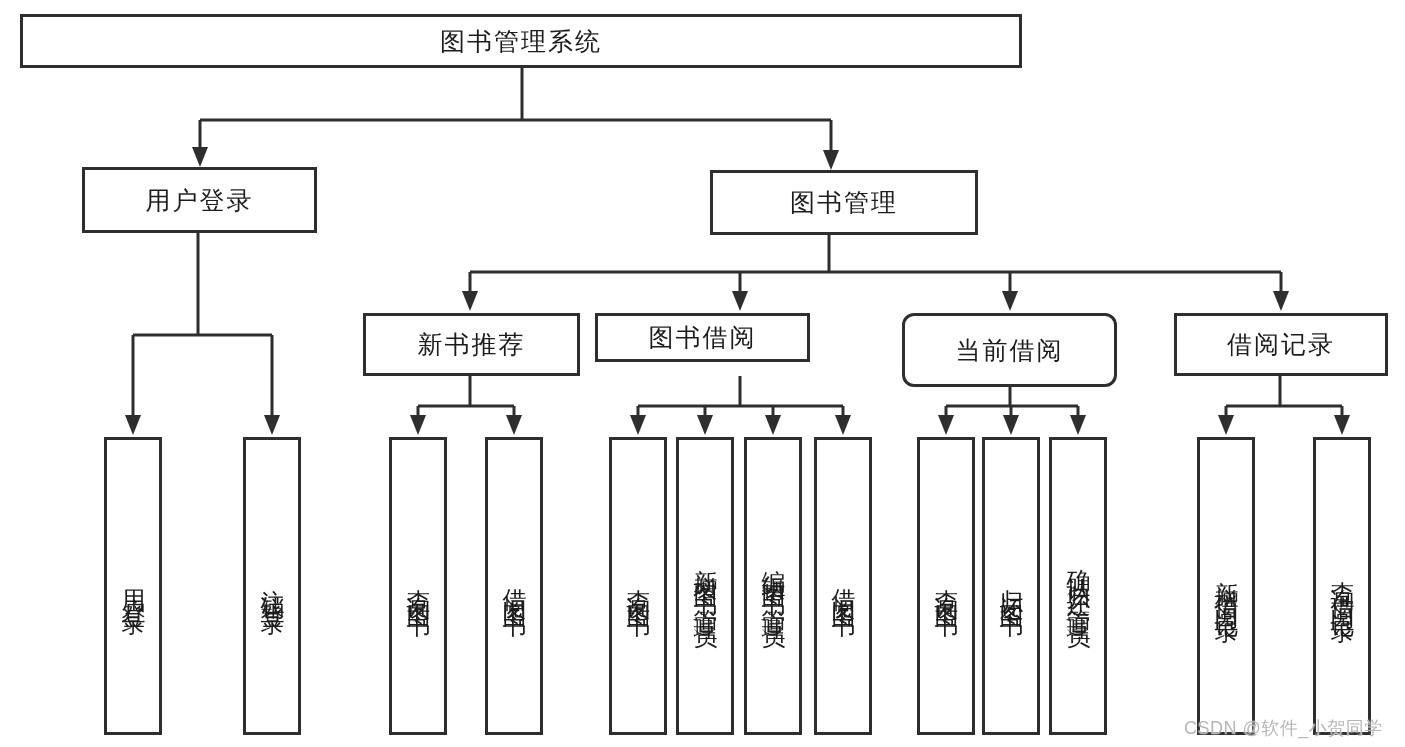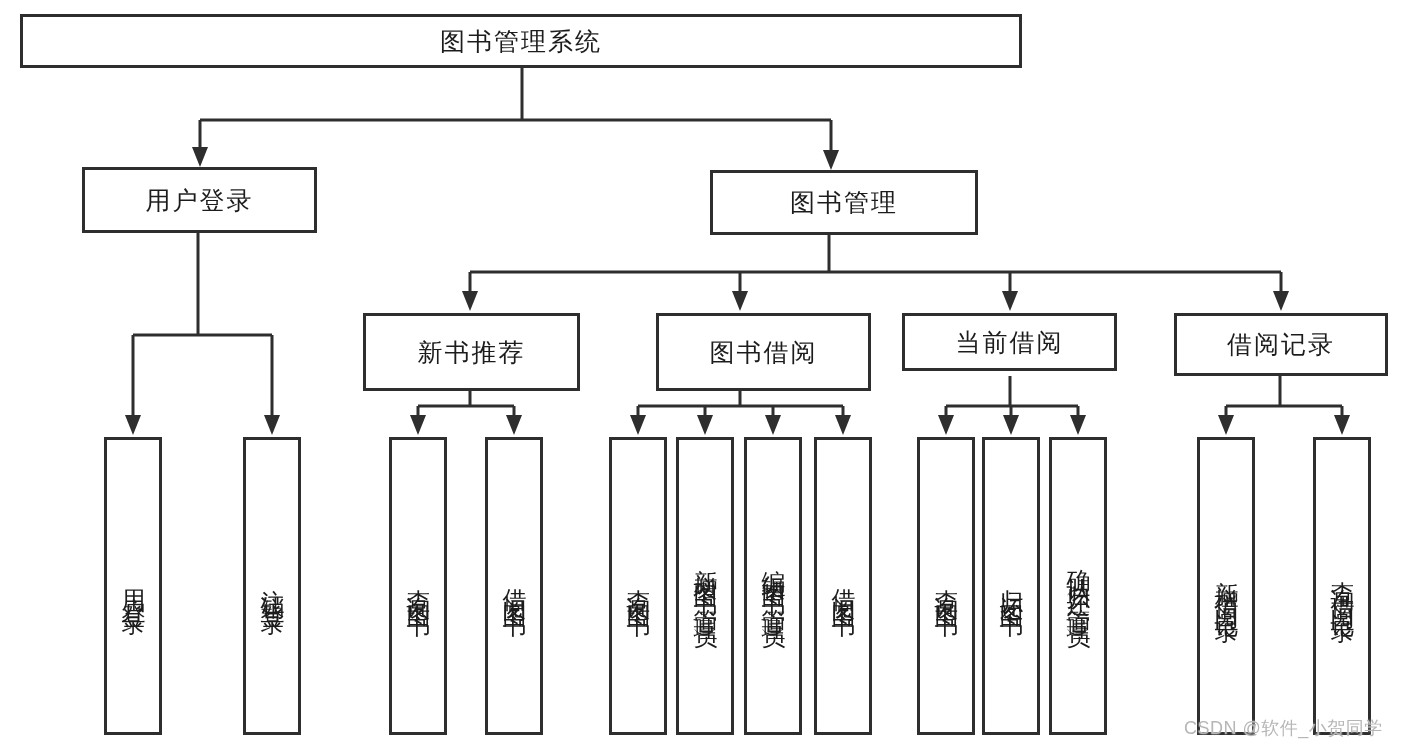--- a/index.html
+++ b/index.html
@@ -102,23 +102,23 @@
     <polygon points="1070,415 1086,415 1078,435"></polygon>
     <polygon points="1218,415 1234,415 1226,435"></polygon>
     <polygon points="1334,415 1350,415 1342,435"></polygon>
   </svg>
 
   <div class="node" style="left:20px; top:14px; width:1002px; height:54px;">图书管理系统</div>
 
   <div class="node" style="left:82px; top:167px; width:235px; height:66px;">用户登录</div>
   <div class="node" style="left:710px; top:170px; width:268px; height:65px;">图书管理</div>
 
-  <div class="node" style="left:363px; top:313px; width:217px; height:78px;">新书推荐</div>
-  <div class="node" style="left:656px; top:313px; width:215px; height:78px;">图书借阅</div>
-  <div class="node" style="left:902px; top:313px; width:215px; height:58px;">当前借阅</div>
+  <div class="node" style="left:363px; top:313px; width:217px; height:63px;">新书推荐</div>
+  <div class="node" style="left:595px; top:313px; width:215px; height:49px;">图书借阅</div>
+  <div class="node" style="left:902px; top:313px; width:215px; height:74px;border-radius:12px;">当前借阅</div>
   <div class="node" style="left:1174px; top:313px; width:214px; height:63px;">借阅记录</div>
 
   <div class="node leaf" style="left:104px;">
     <span class="vtext">用户登录</span>
   </div>
   <div class="node leaf" style="left:243px;">
     <span class="vtext">注销登录</span>
   </div>
 
   <div class="node leaf" style="left:389px;">

